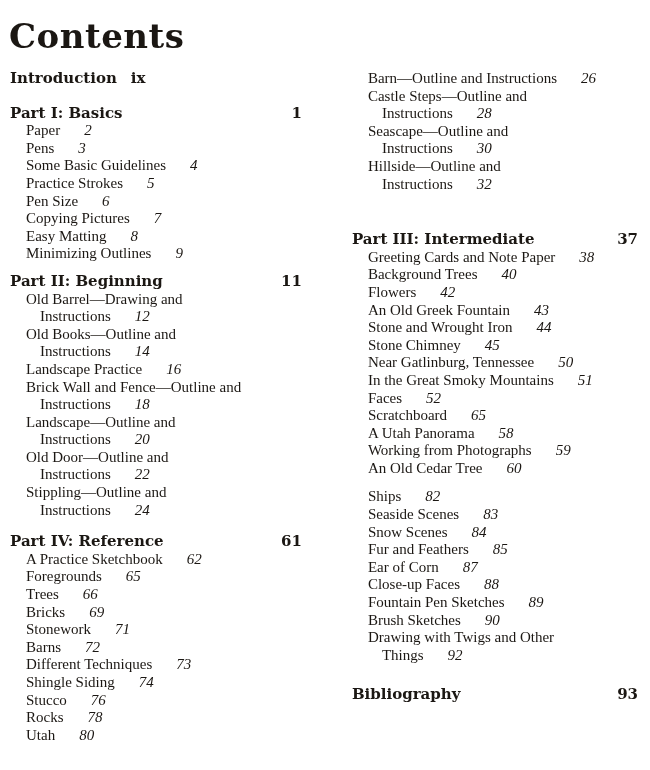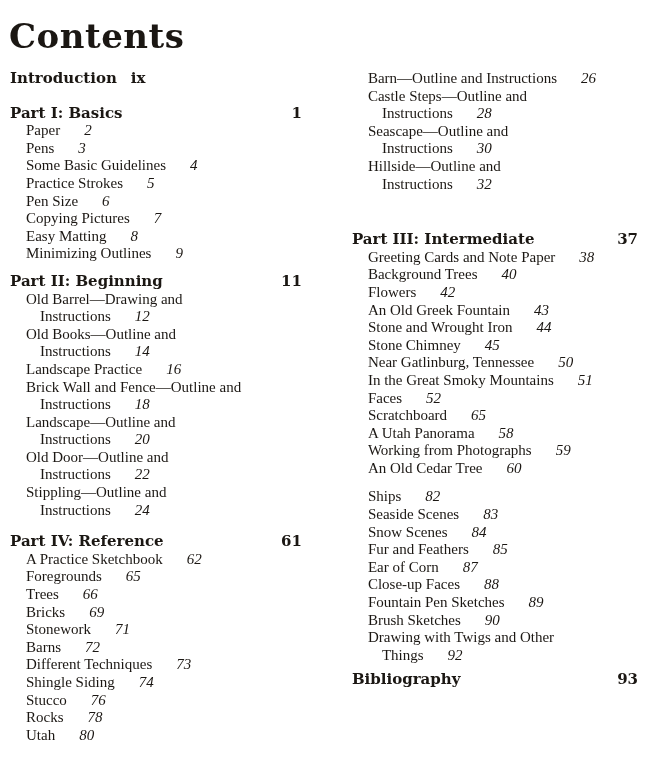--- a/index.html
+++ b/index.html
@@ -38,21 +38,21 @@
   }
   .col-left  { width: 302px; }
   .col-right { width: 296px; margin-left: 31px; }
 
   
   .col-left  .block:nth-child(2) { margin-top: 17px; }
   .col-left  .block:nth-child(3) { margin-top: 10px; }
   .col-left  .block:nth-child(4) { margin-top: 14px; }
   .col-right .block:nth-child(2) { margin-top: 38px; }
   .col-right .block:nth-child(3) { margin-top: 11px; }
-  .col-right .block:nth-child(4) { margin-top: 7px; }
+  .col-right .block:nth-child(4) { margin-top: 22px; }
 
   .heading-row {
     display: flex;
     justify-content: space-between;
     font-weight: 700;
     white-space: nowrap;
   }
   .intro-row { font-weight: 700; white-space: nowrap; }
   .intro-page { margin-left: 14px; }
 

